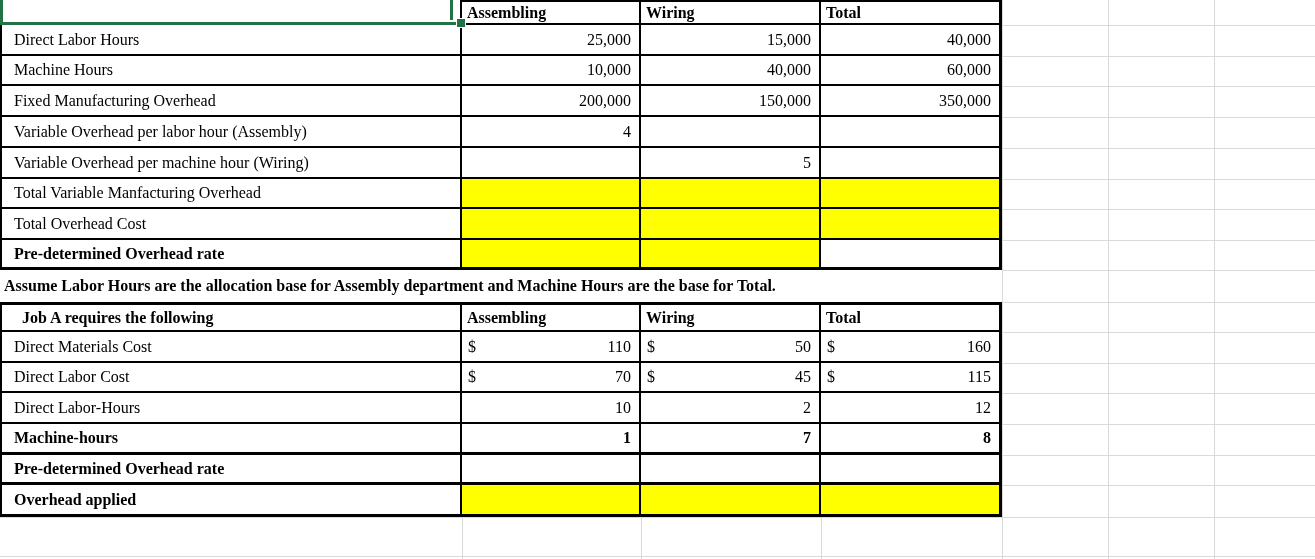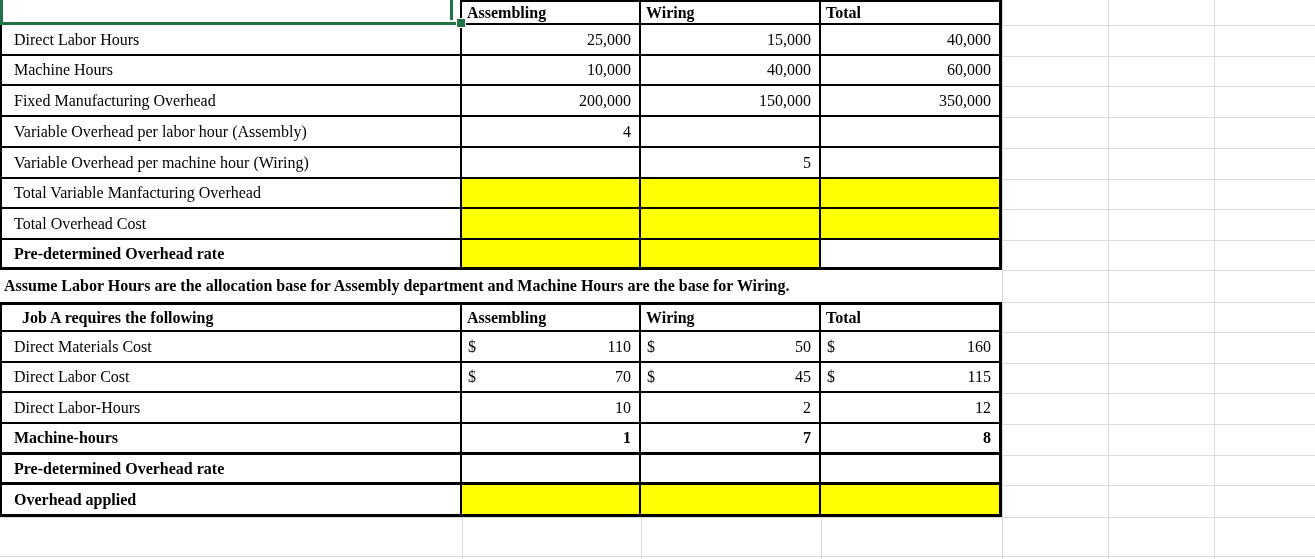--- a/index.html
+++ b/index.html
@@ -202,21 +202,21 @@
       </div>
     <div class="c num yellow thickB">
         <span></span>
       </div>
     <div class="c num thickB thickR">
         <span></span>
       </div>
   </div>
 
   <div id="note">
-      <span>Assume Labor Hours are the allocation base for Assembly department and Machine Hours are the base for Wiring.</span>
+      <span>Assume Labor Hours are the allocation base for Assembly department and Machine Hours are the base for Total.</span>
     </div>
 
   <div id="table2" class="tbl">
 
     <div class="c lbl hdr leftB topB3" style="padding-left:20px">
         <span>Job A requires the following</span>
       </div>
     <div class="c hdr topB3">
         <span>Assembling</span>
       </div>

